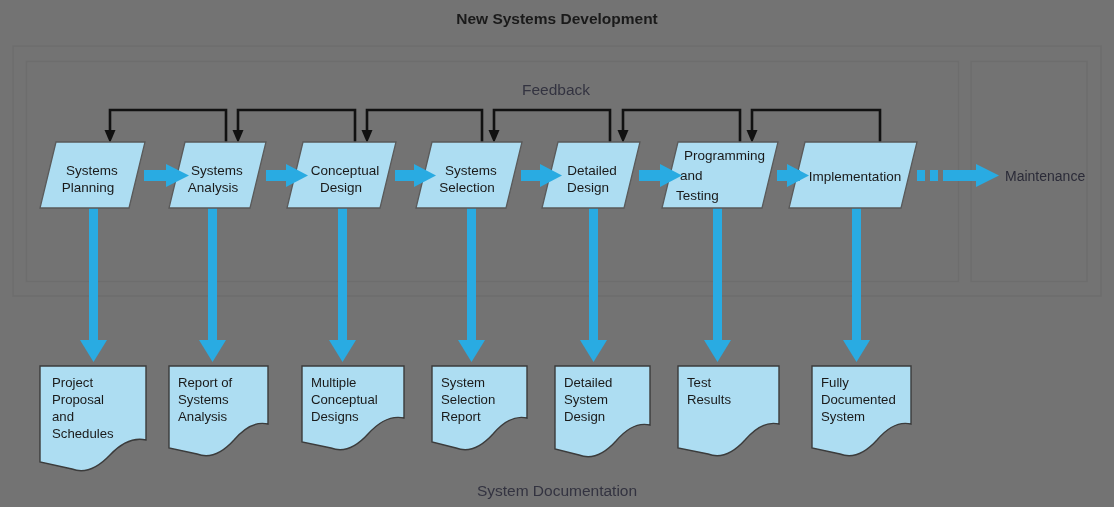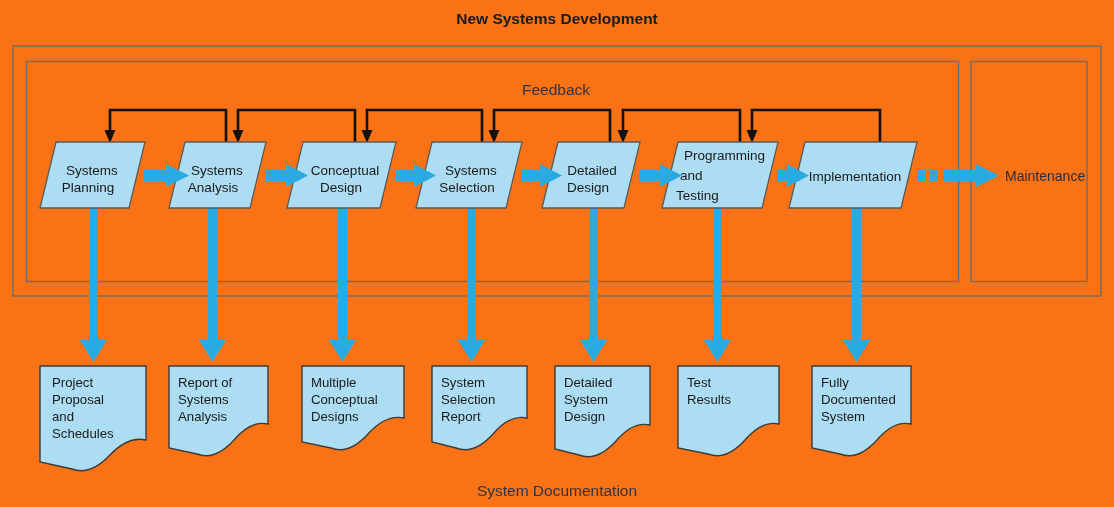--- a/index.html
+++ b/index.html
@@ -7,21 +7,21 @@
     padding: 0;
     background: #ffffff;
   }
   body {
     font-family: "Liberation Sans", sans-serif;
   }
   #stage {
     position: relative;
     width: 1114px;
     height: 507px;
-    background: #f97316;
+    background: #737373;
     overflow: hidden;
   }
   #diagram-svg {
     position: absolute;
     left: 0;
     top: 0;
     width: 1114px;
     height: 507px;
     display: block;
   }

